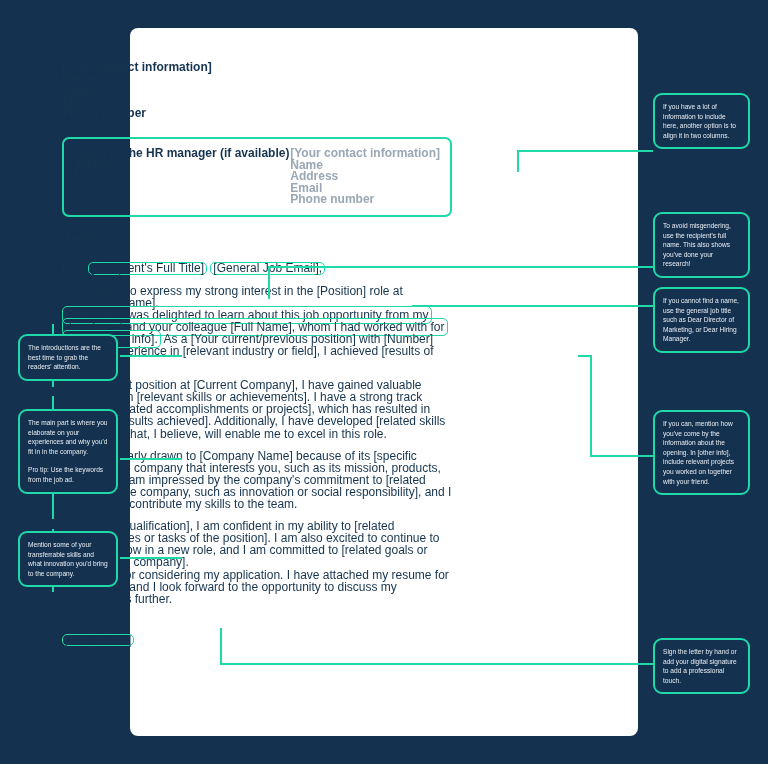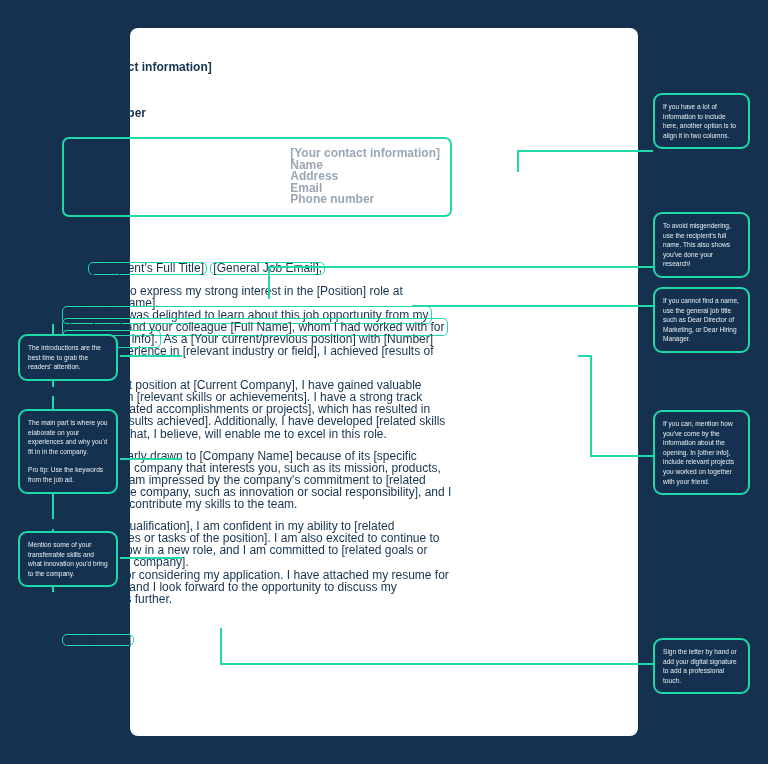--- a/index.html
+++ b/index.html
@@ -141,20 +141,21 @@
     <div>Name</div>
     <div>Address</div>
     <div>Email</div>
     <div>Phone number</div>
   </div>
 
   <div class="gap-a"></div>
 
   <div class="contact-box hl-box">
     <div class="contact-col-left blk-bold">
+      <div>Name of the HR manager (if available)</div>
       <div>Address</div>
       <div>Email</div>
     </div>
     <div class="contact-col-right blk-bold">
       <div>[Your contact information]</div>
       <div>Name</div>
       <div>Address</div>
       <div>Email</div>
       <div>Phone number</div>
     </div>

